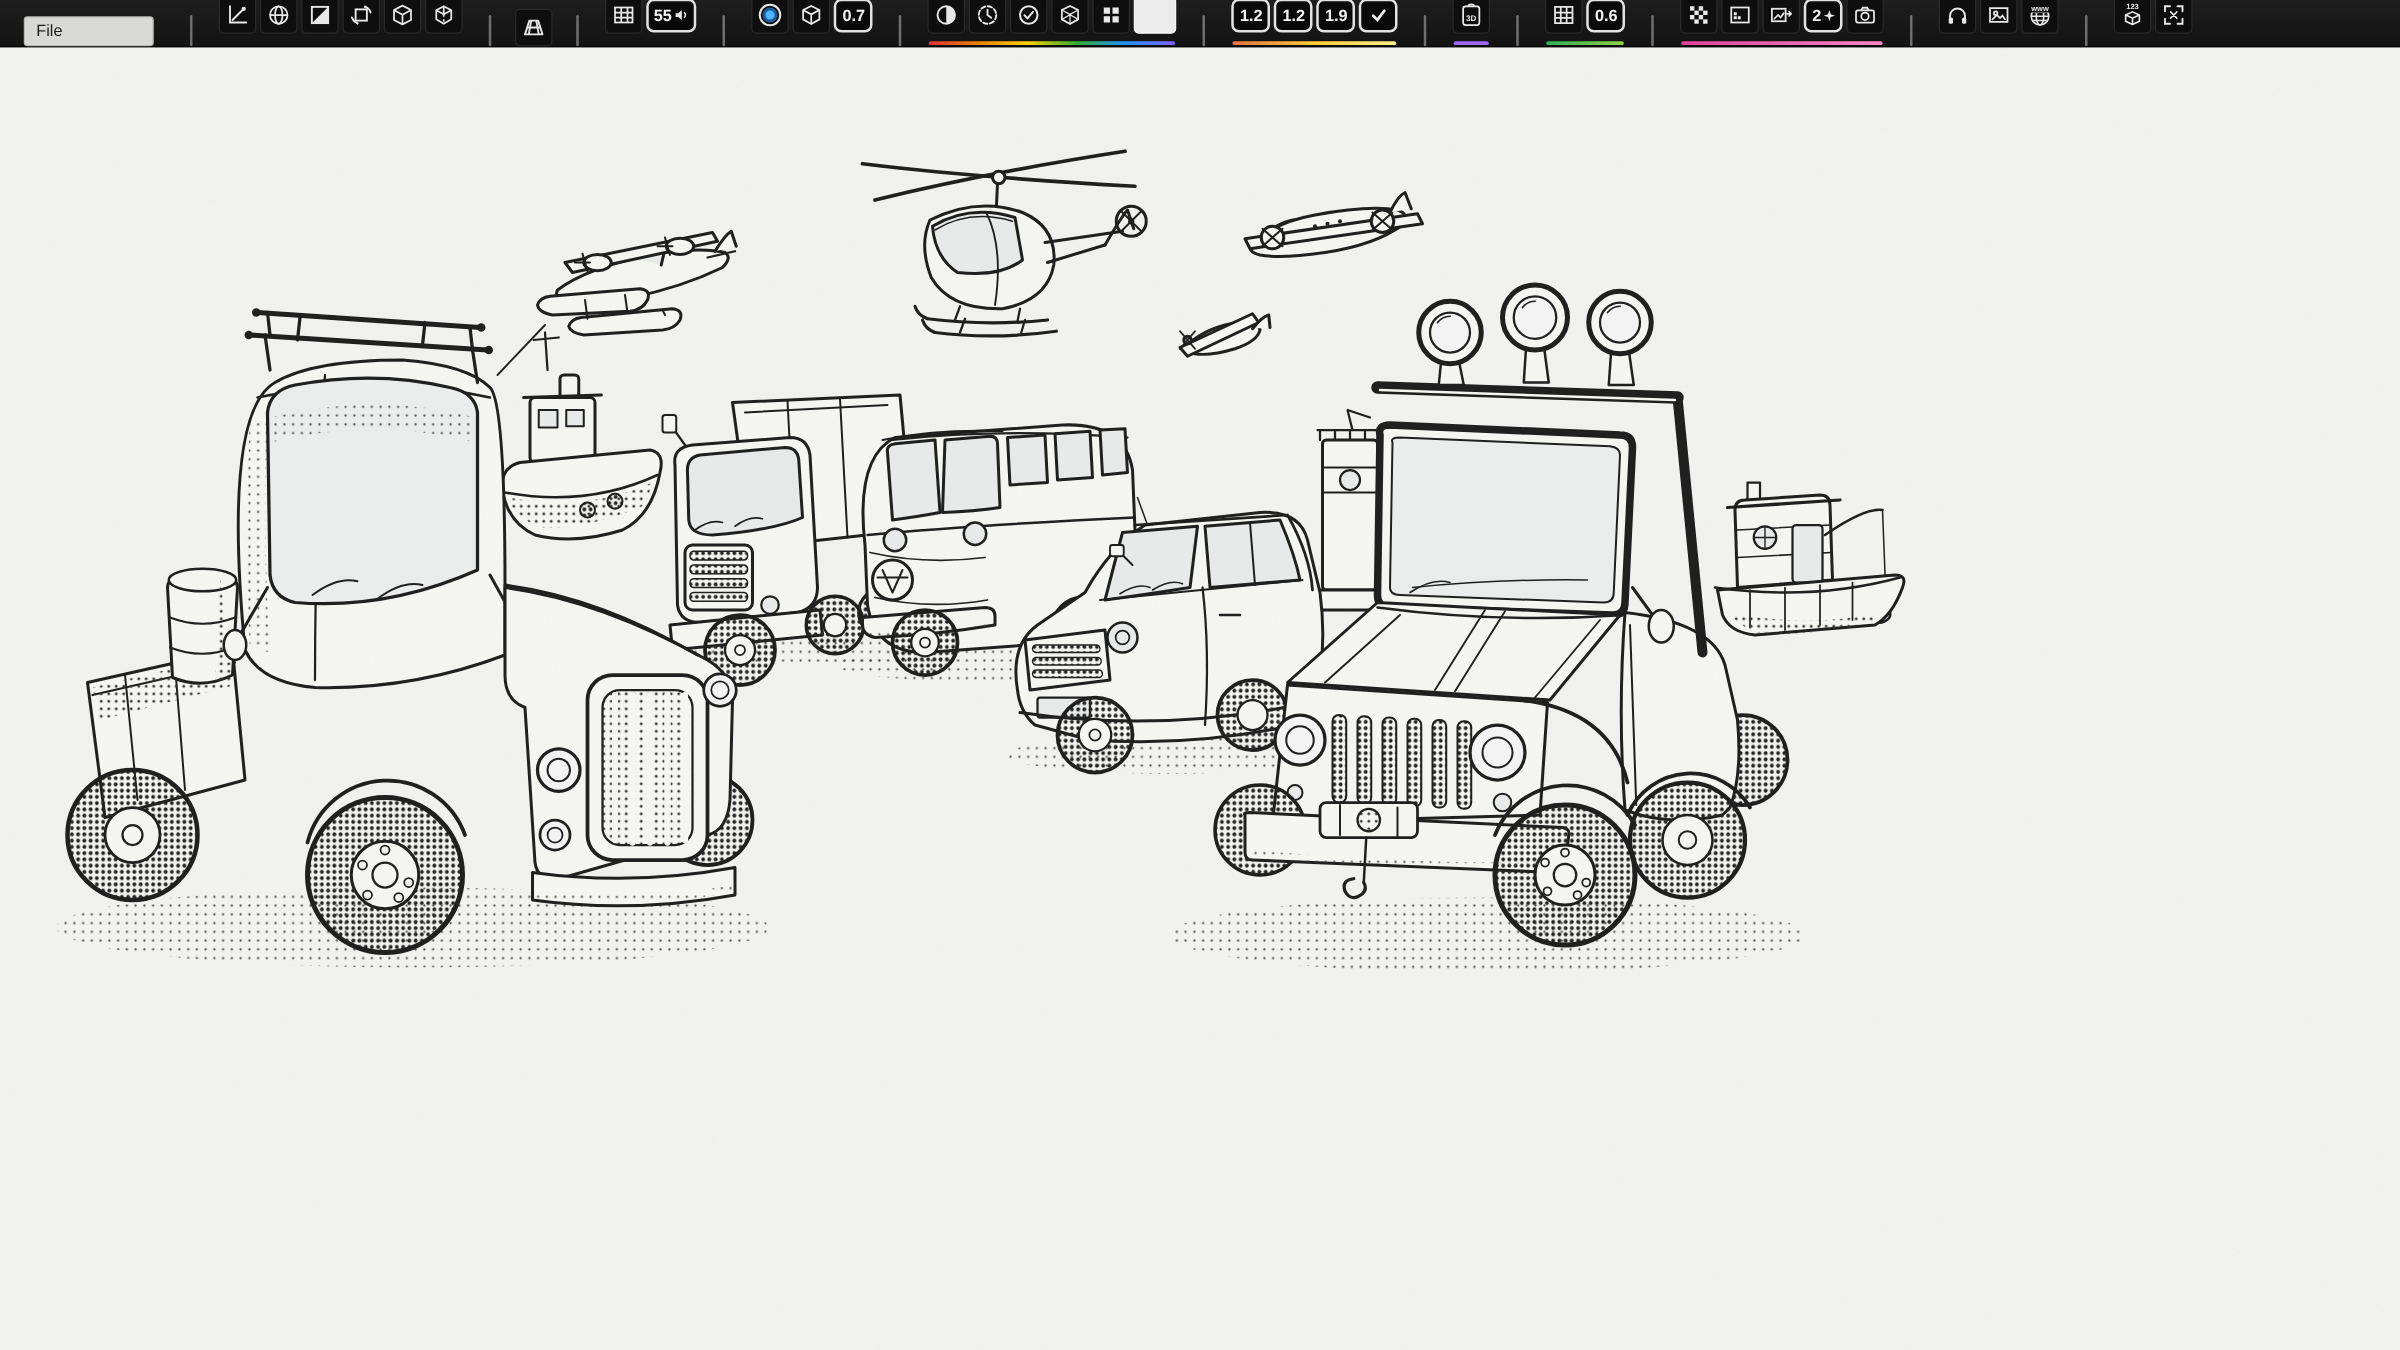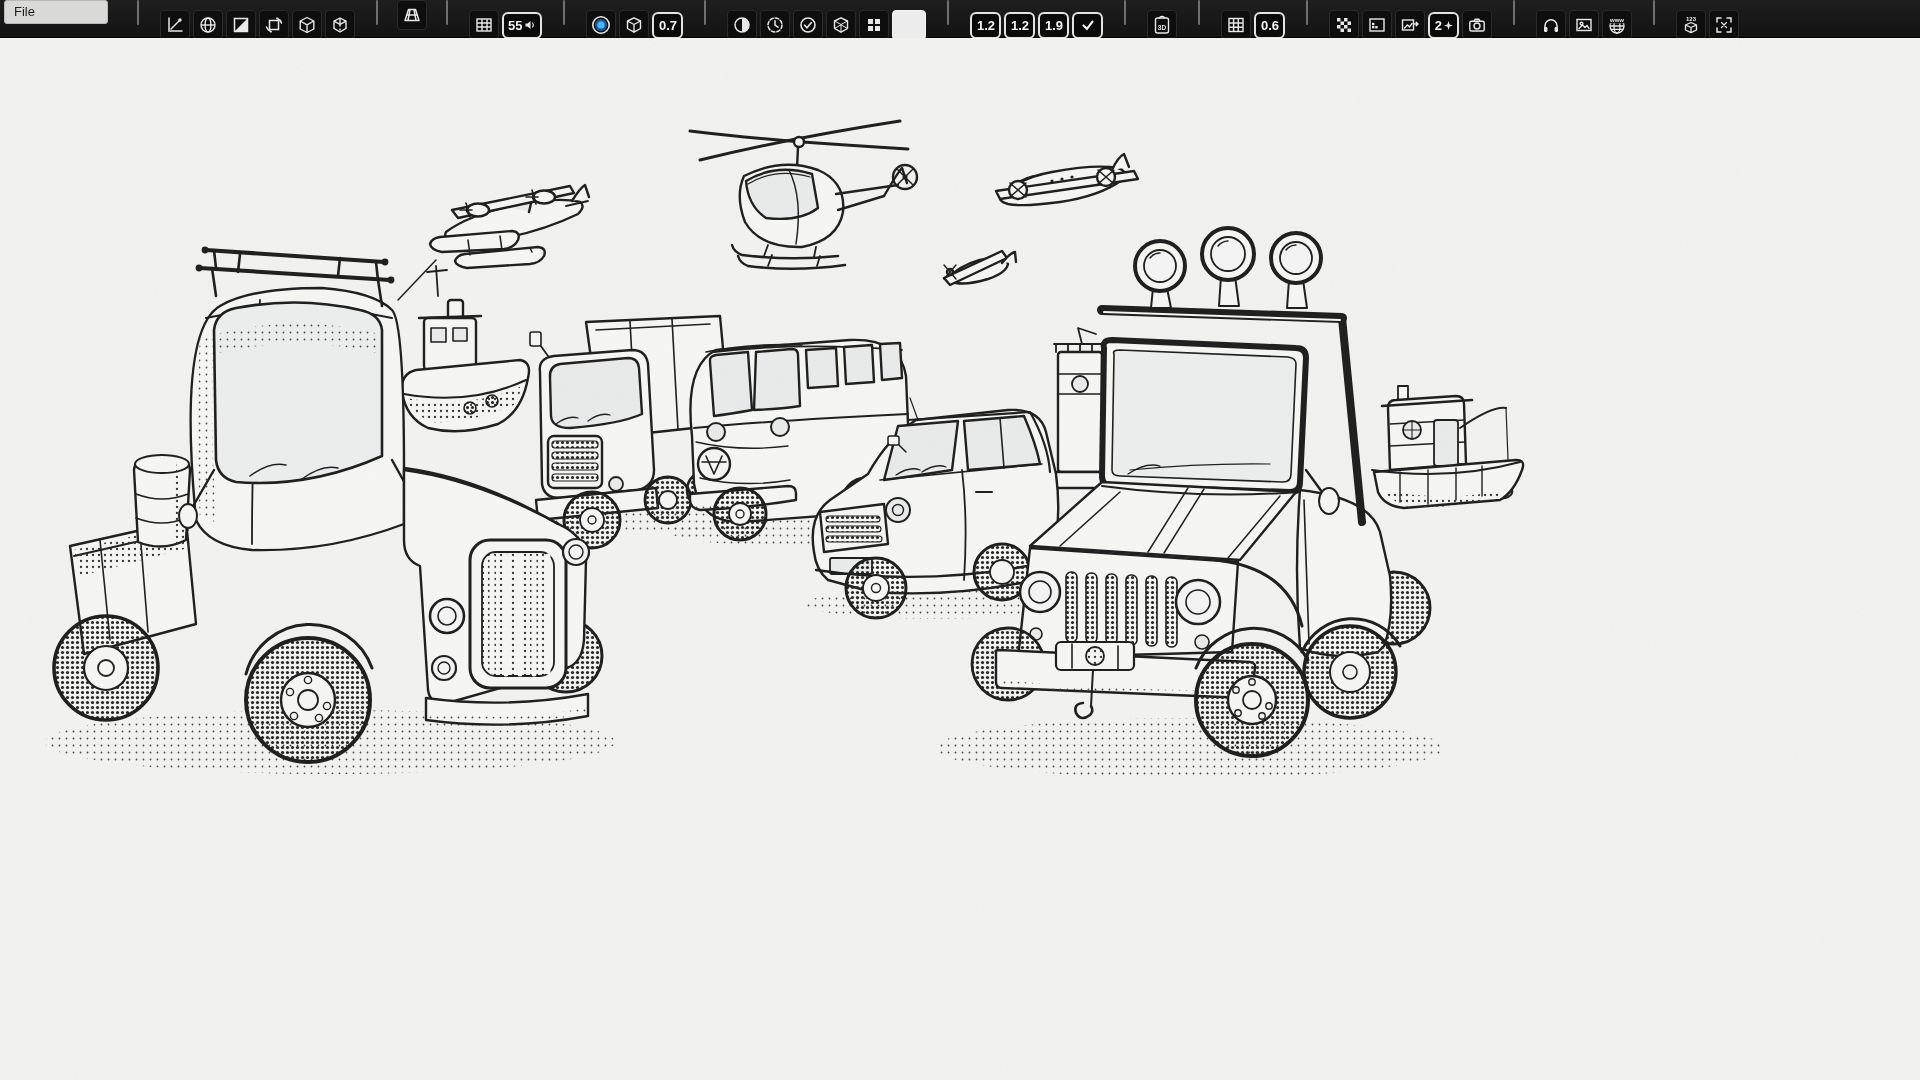--- a/index.html
+++ b/index.html
@@ -2,21 +2,21 @@
 <html><head>
 <meta charset="utf-8">
 <style>
   *{box-sizing:border-box;margin:0;padding:0}
   html,body{width:1920px;height:1080px;overflow:hidden;background:#0c0c0c;
     font-family:"Liberation Sans","DejaVu Sans",sans-serif}
   .app{width:1920px;height:1080px;display:flex;flex-direction:column}
 
   
   .toolbar{height:38px;flex:0 0 auto;background:linear-gradient(#1e1e1e,#131313);
-    border-bottom:1px solid #000;display:flex;align-items:flex-start;padding:0 4px;gap:14px;position:relative}
+    border-bottom:1px solid #000;display:flex;align-items:flex-end;padding:0 19px;gap:14px;position:relative}
   .file-btn{width:104px;height:24px;background:#d9d9d7;border:1px solid #b9b9b7;border-radius:3px;
     color:#1d1d1d;font-size:13px;line-height:22px;padding-left:9px;margin-right:10px;cursor:default}
   .sep{width:2px;height:25px;background:#6f6f6f;border-radius:1px;margin:0 5px;flex:0 0 auto}
   .group{display:flex;align-items:center;gap:3px;position:relative;height:50px;padding:0 2px}
   .group.u::after{content:"";position:absolute;left:3px;right:3px;bottom:1px;height:3px;border-radius:2px}
   .g-rainbow::after{background:linear-gradient(90deg,#e03030,#f08000,#ffd000,#30b030,#2090ff,#8060ff)}
   .g-amber::after{background:linear-gradient(90deg,#e87040,#ffcc33,#ffee88)}
   .g-violet::after{background:#a066ff}
   .g-green::after{background:linear-gradient(90deg,#2fae55,#8ed044)}
   .g-pink::after{background:linear-gradient(90deg,#e2409a,#ff85c8)}

